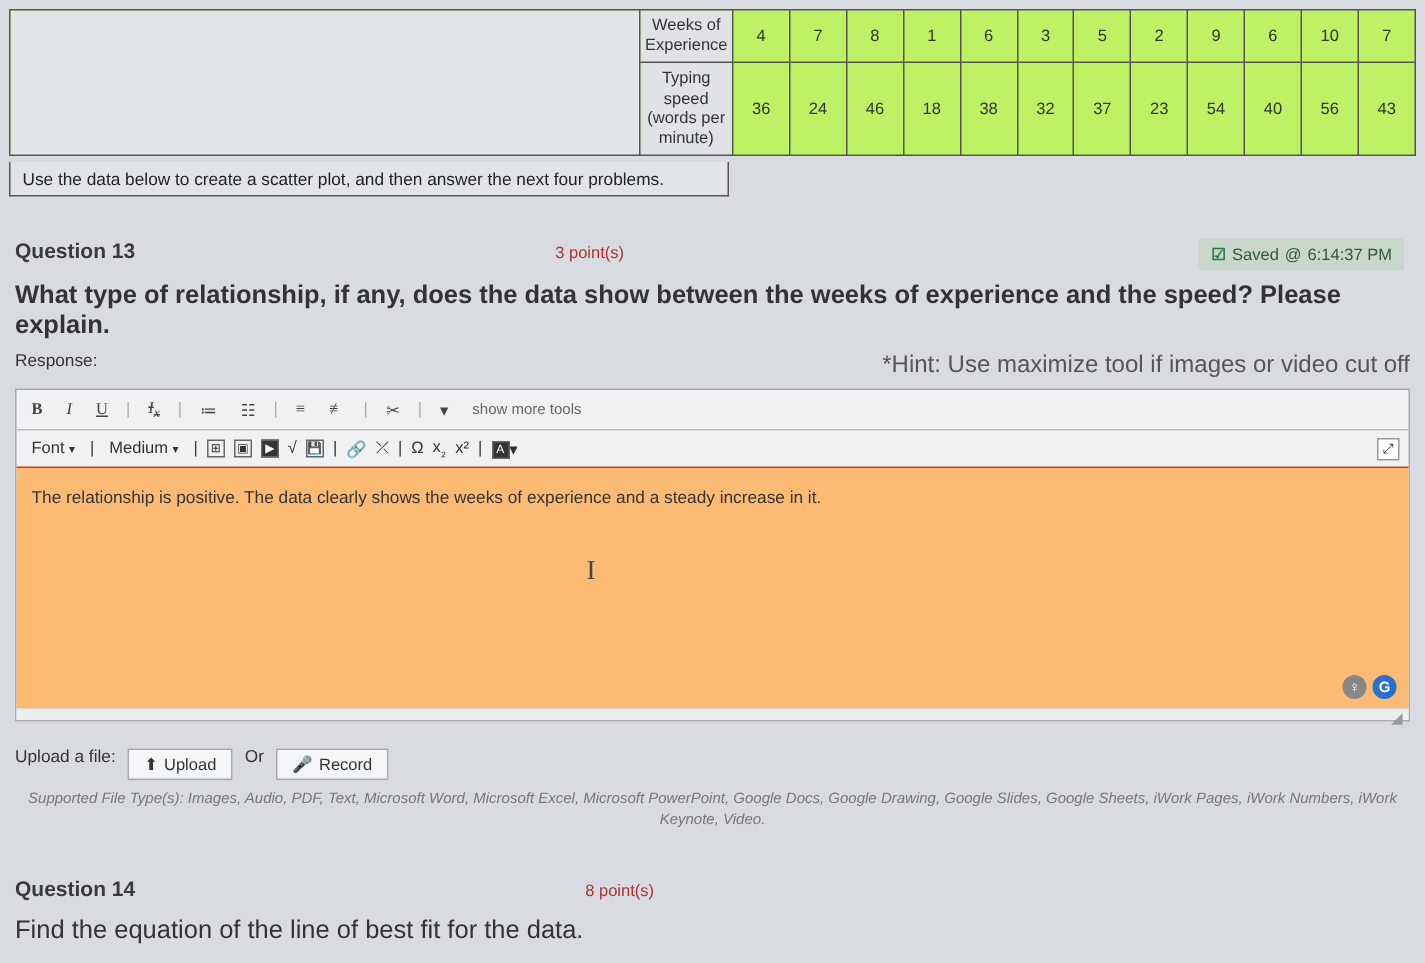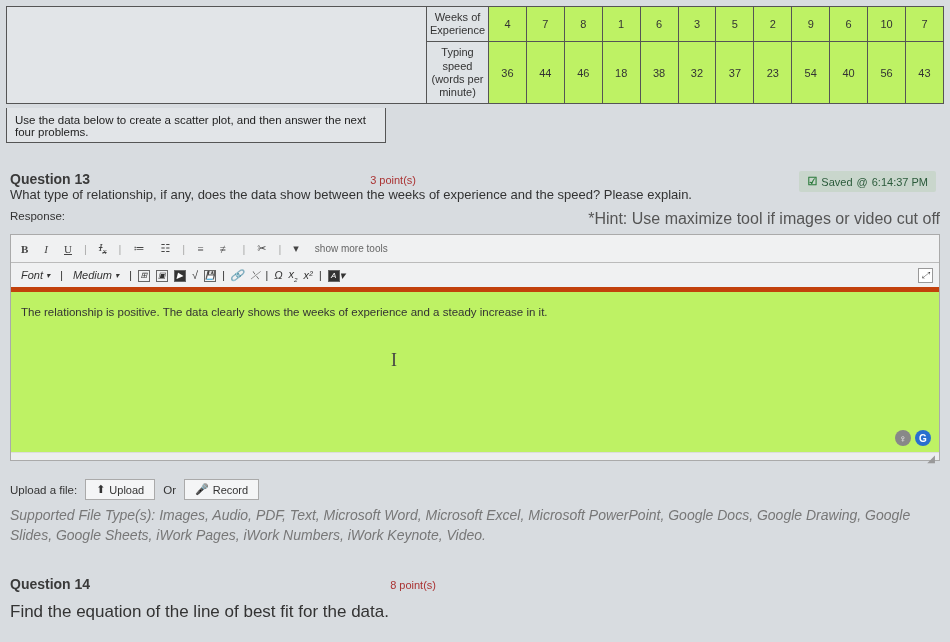--- a/index.html
+++ b/index.html
@@ -40,21 +40,21 @@
     background: #e2e5e8;
   }
   .instruction {
     font-size: 11.5px;
     padding: 6px 8px 4px 8px;
     color: #222;
     border: 1px solid #555;
     border-top: none;
     margin: 0 6px 0 6px;
     background: #e2e5e8;
-    width: 380px;
+    width: 480px;
   }
   .question-block {
     margin: 28px 10px 10px 10px;
     position: relative;
   }
   .question-header {
     display: flex;
     align-items: baseline;
     gap: 280px;
   }
@@ -79,23 +79,24 @@
     border-radius: 2px;
     display: flex;
     align-items: center;
     gap: 4px;
   }
   .saved-badge .check {
     color: #2a7a3a;
     font-weight: bold;
   }
   .question-prompt {
-    margin: 0 0 8px 0;
-    font-size: 13px;
+    margin: 12px 0 8px 0;
+    font-size: 17px;
     color: #333;
+    font-weight: bold;
   }
   .response-row {
     display: flex;
     justify-content: space-between;
     align-items: flex-start;
     margin: 6px 0;
   }
   .response-label {
     font-size: 11.5px;
     color: #333;
@@ -123,24 +124,23 @@
     cursor: pointer;
     color: #444;
     font-family: "Times New Roman", serif;
   }
   .toolbar .sep { color: #aaa; }
   .toolbar2 {
     display: flex;
     align-items: center;
     gap: 6px;
     padding: 4px 6px;
-    border-bottom: 5px solid #c2410c;
+    border-bottom: 1px solid #c2410c;
     font-size: 11px;
     position: relative;
-    font-style: italic;
   }
   .dd {
     border: none;
     background: transparent;
     font-size: 11px;
     display: flex;
     align-items: center;
     gap: 3px;
     padding: 2px 4px;
   }
@@ -151,21 +151,21 @@
     border: 1px solid #999;
     padding: 1px 3px;
     font-size: 9px;
     background: #fff;
   }
   .editor-body {
     min-height: 160px;
     padding: 14px 10px;
     font-size: 11.5px;
     color: #333;
-    background: #bef264;
+    background: #fdba74;
     position: relative;
   }
   .editor-body .cursor {
     position: absolute;
     top: 58px;
     left: 380px;
     font-family: serif;
     font-size: 18px;
     color: #444;
   }
@@ -194,39 +194,39 @@
     border-top: 1px solid #ddd;
     text-align: right;
     padding-right: 4px;
     color: #999;
     font-size: 10px;
   }
   .upload-row {
     margin: 18px 0 6px 0;
     font-size: 11.5px;
     display: flex;
-    align-items: center;
     gap: 8px;
   }
   .btn {
     border: 1px solid #aaa;
     background: #f4f5f6;
     padding: 3px 10px;
     font-size: 11px;
     cursor: pointer;
     display: inline-flex;
     align-items: center;
     gap: 4px;
   }
   .supported {
-    font-size: 14px;
+    font-size: 10px;
     color: #777;
     font-style: italic;
     line-height: 1.4;
     margin-top: 2px;
+    text-align: center;
   }
   .q14 {
     margin: 30px 10px 12px 10px;
   }
   .q14 .question-header { gap: 300px; }
   .q14-prompt {
     margin-top: 10px;
     font-size: 17px;
   }
   .icon-sq {
@@ -257,21 +257,21 @@
       <td>5</td>
       <td>2</td>
       <td>9</td>
       <td>6</td>
       <td>10</td>
       <td>7</td>
     </tr>
     <tr>
       <th class="row-label">Typing speed (words per minute)</th>
       <td>36</td>
-      <td>44</td>
+      <td>24</td>
       <td>46</td>
       <td>18</td>
       <td>38</td>
       <td>32</td>
       <td>37</td>
       <td>23</td>
       <td>54</td>
       <td>40</td>
       <td>56</td>
       <td>43</td>

